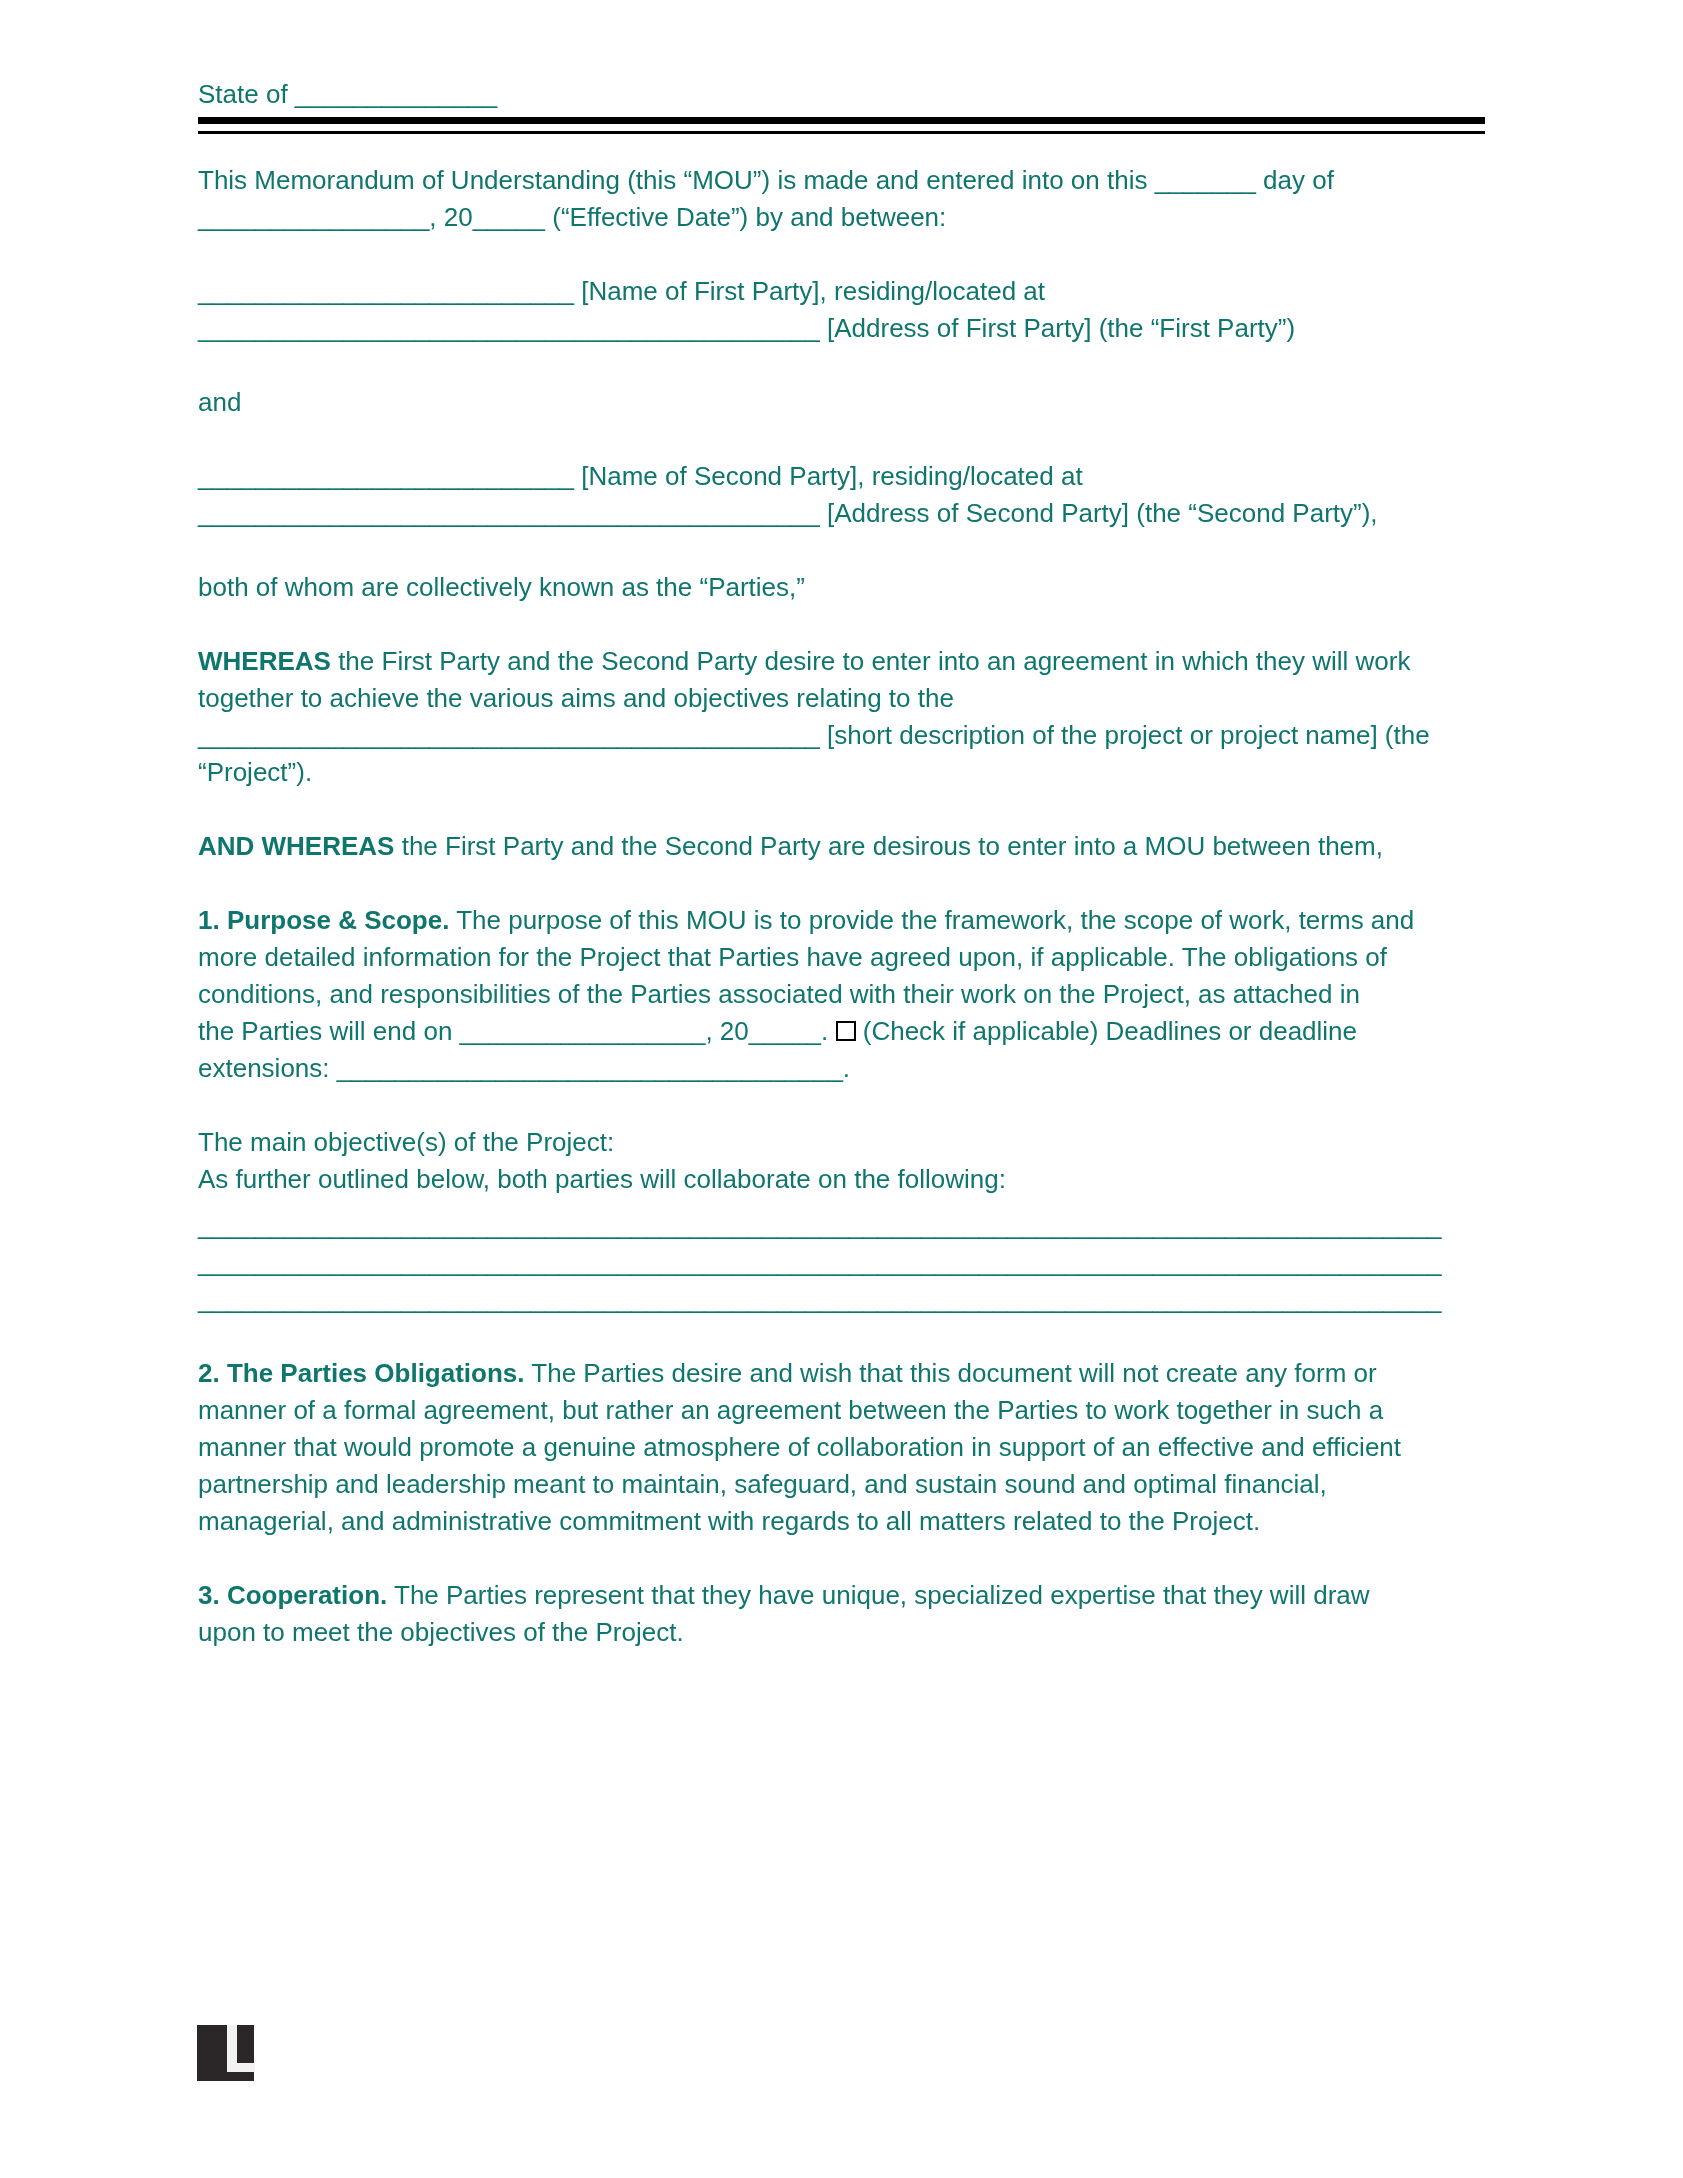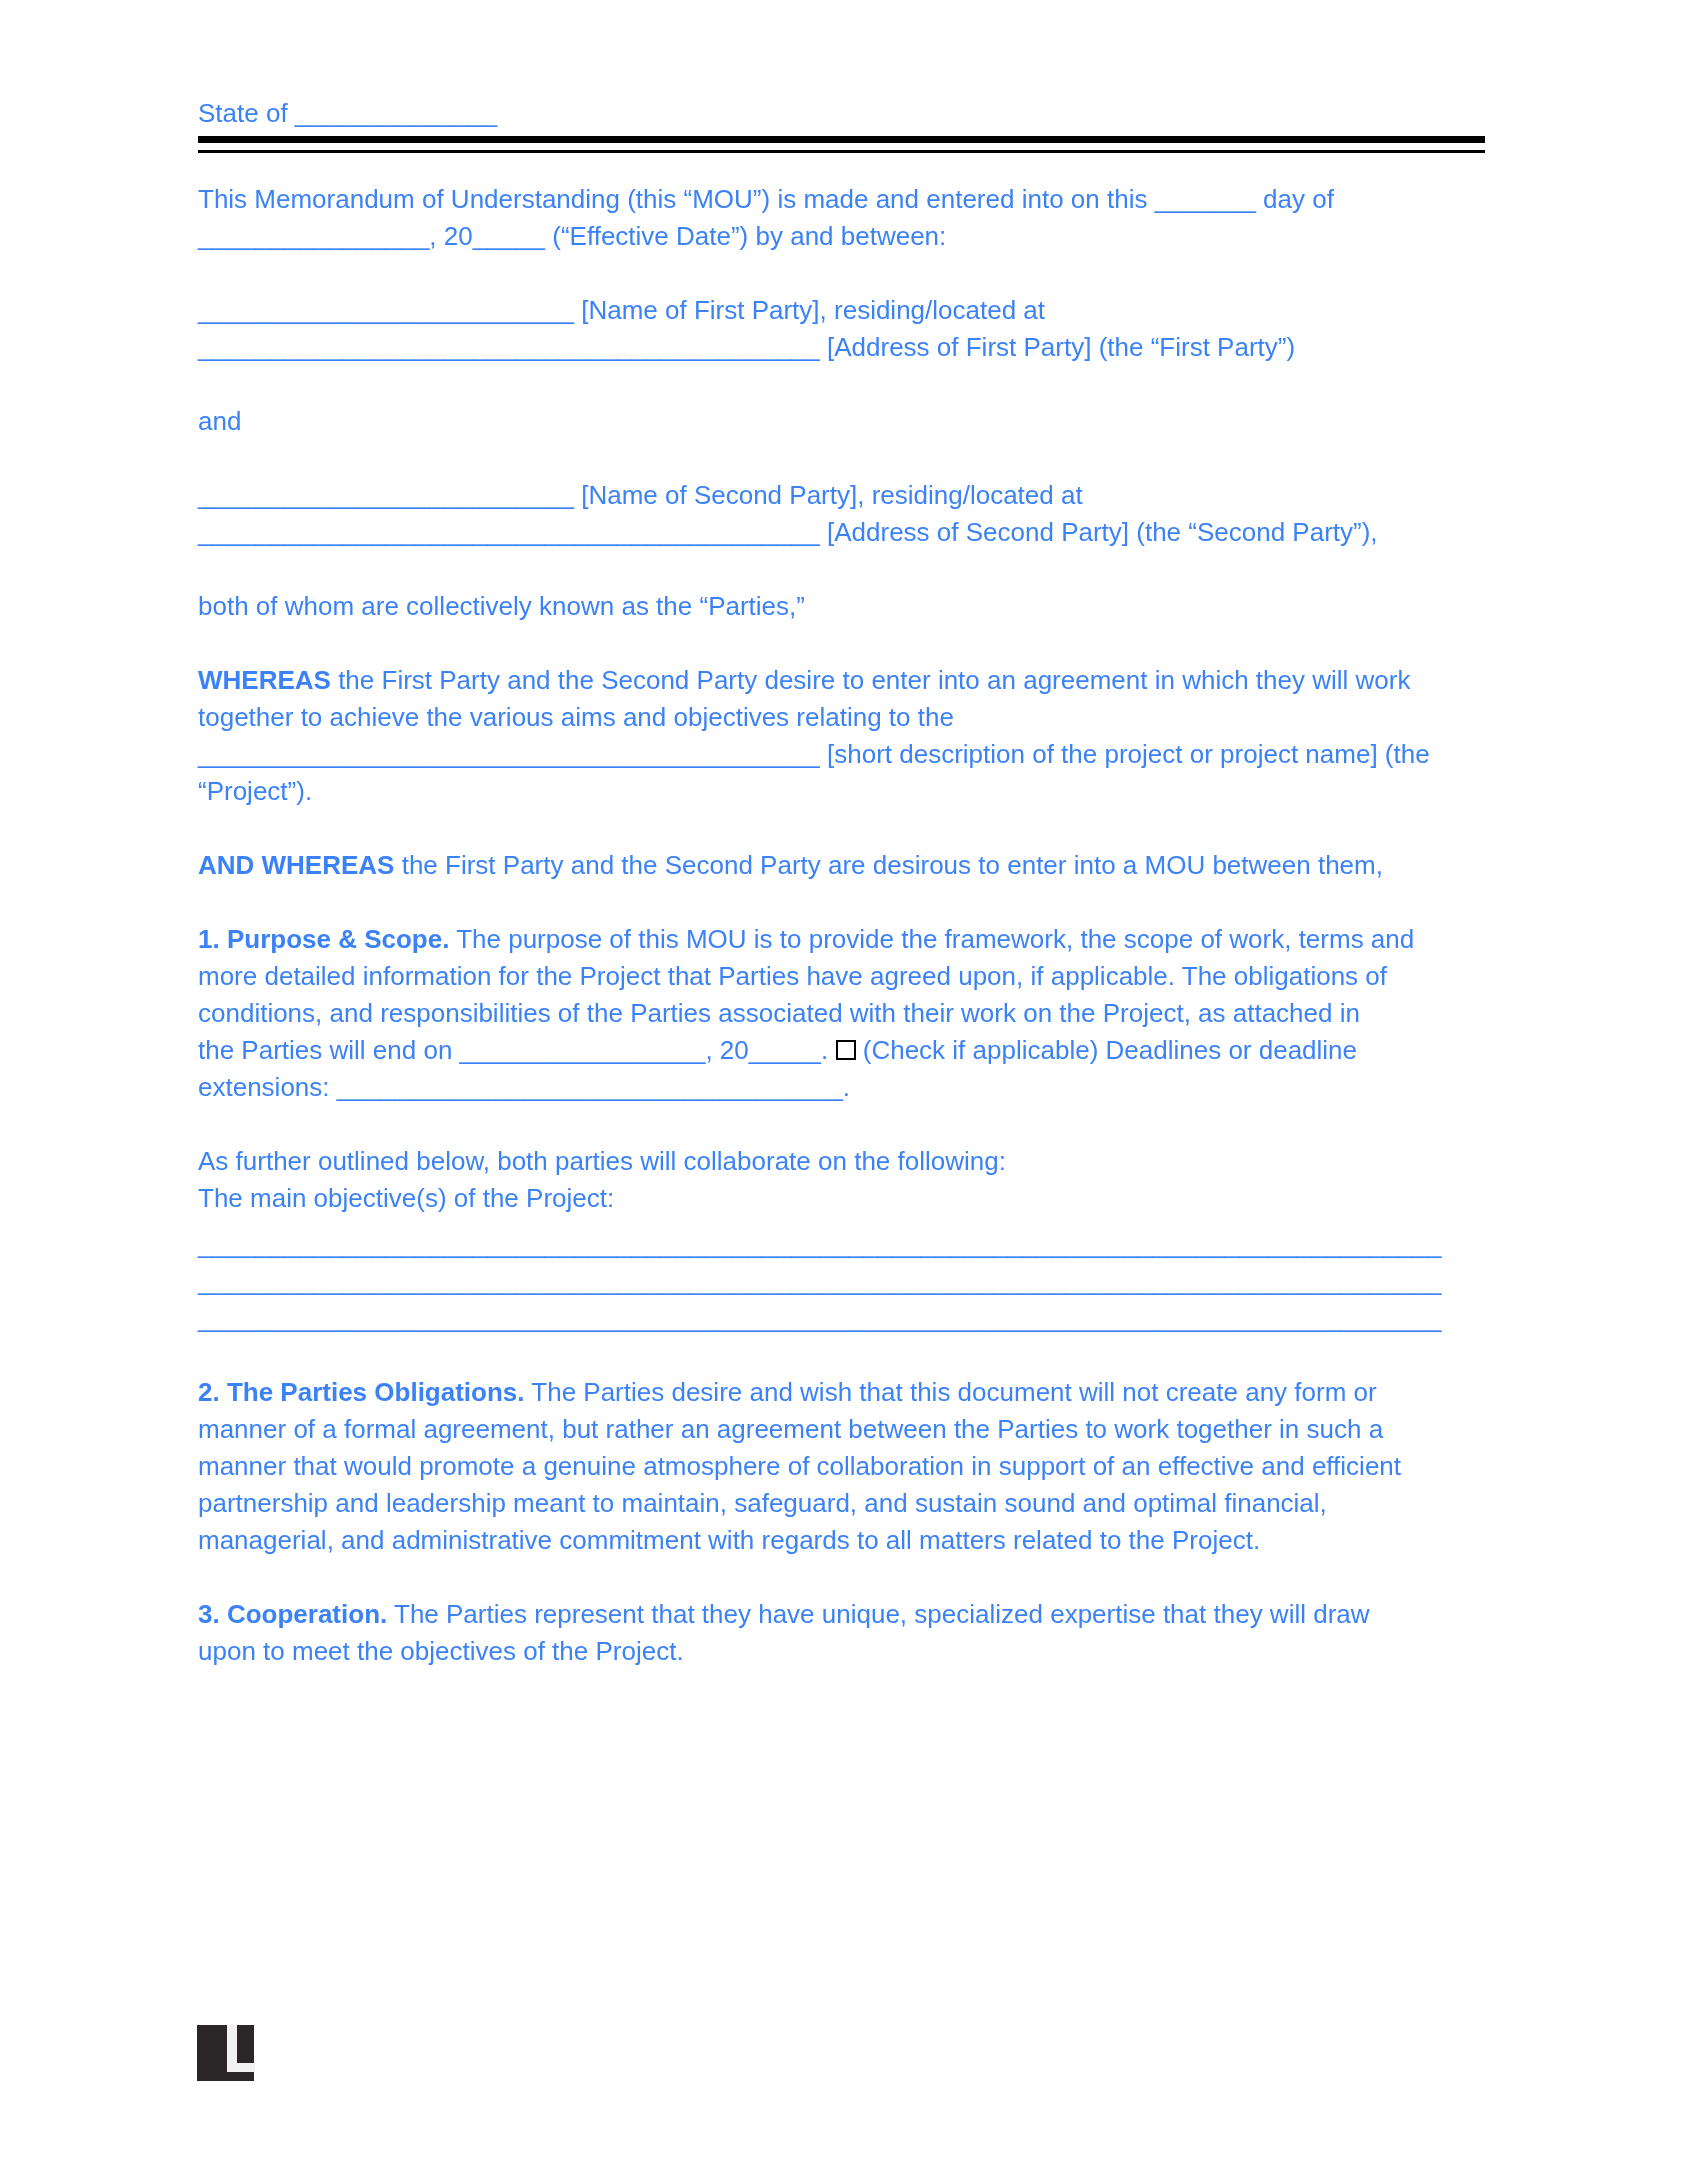--- a/index.html
+++ b/index.html
@@ -1,23 +1,23 @@
 <!DOCTYPE html>
 <html><head>
 <meta charset="utf-8">
 <style>
   html, body { margin: 0; padding: 0; background: #ffffff; }
   .page {
     position: relative;
     width: 1683px;
     height: 2178px;
     box-sizing: border-box;
-    padding: 95px 198px 0 198px;
+    padding: 76px 198px 0 198px;
     background: #ffffff;
-    color: #3b82f6;
+    color: #0f766e;
     font-family: "Liberation Sans", "DejaVu Sans", sans-serif;
     font-size: 26px;
     line-height: 37px;
     overflow: hidden;
   }
   .line { white-space: pre; }
   .para { margin-top: 37px; }
   .doc-title {
     margin-top: 50px;
     font-size: 45px;
@@ -99,22 +99,22 @@
 
   <div class="para">
     <div class="line"><b class="lead">1. Purpose &amp; Scope.</b><span> The purpose of this MOU is to provide the framework, the scope of work, terms and</span></div>
     <div class="line">more detailed information for the Project that Parties have agreed upon, if applicable. The obligations of</div>
     <div class="line">conditions, and responsibilities of the Parties associated with their work on the Project, as attached in</div>
     <div class="line"><span>the Parties will end on _________________, 20_____. </span><span class="checkbox"></span><span> (Check if applicable) Deadlines or deadline</span></div>
     <div class="line">extensions: ___________________________________.</div>
   </div>
 
   <div class="para">
+    <div class="line">The main objective(s) of the Project:</div>
     <div class="line">As further outlined below, both parties will collaborate on the following:</div>
-    <div class="line">The main objective(s) of the Project:</div>
   </div>
 
   <div class="para objectives">
     <div class="line">______________________________________________________________________________________</div>
     <div class="line">______________________________________________________________________________________</div>
     <div class="line">______________________________________________________________________________________</div>
   </div>
 
   <div class="para">
     <div class="line"><b class="lead">2. The Parties Obligations.</b><span> The Parties desire and wish that this document will not create any form or</span></div>

